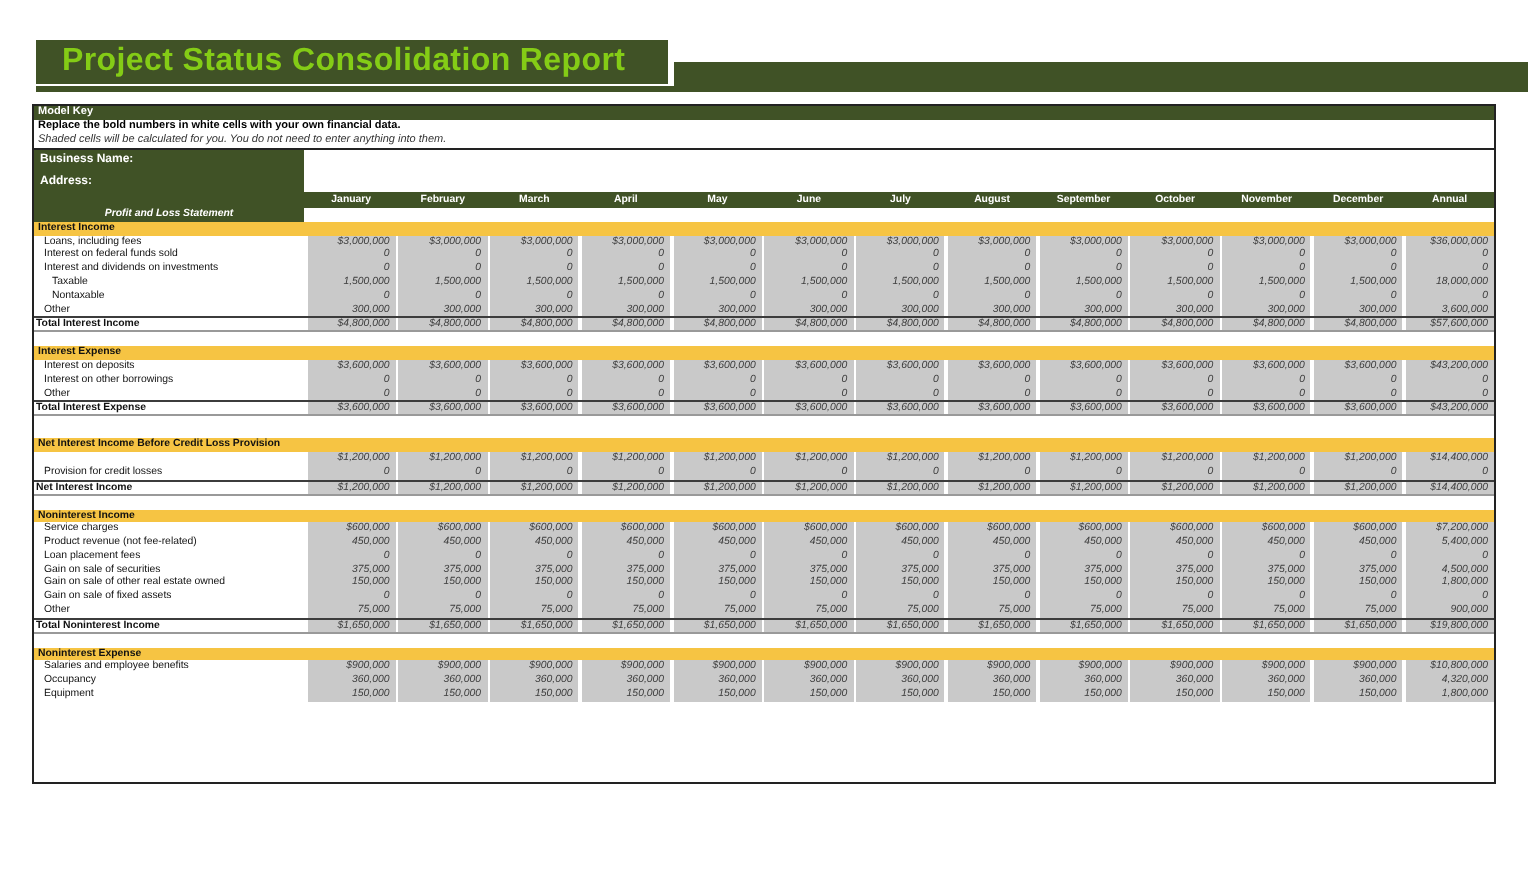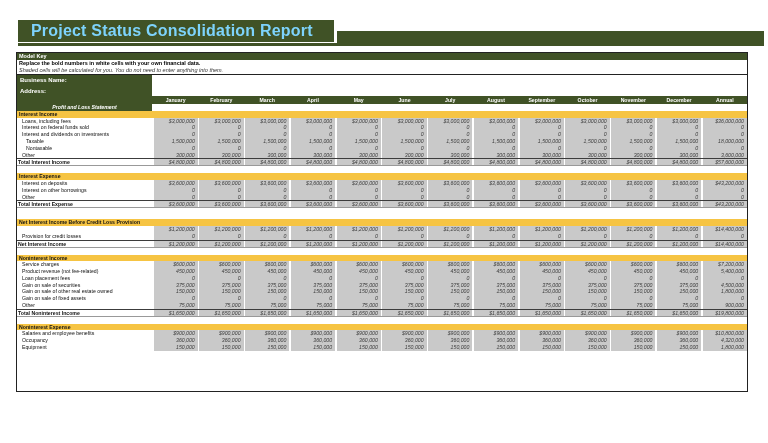--- a/index.html
+++ b/index.html
@@ -2,21 +2,21 @@
 <html style="--green: #405226; --yellow: #f6c443; --shaded: #c9c9c9;"><head>
 <meta charset="utf-8">
 <style>
   * { margin:0; padding:0; box-sizing:border-box; }
   html,body { width:768px; height:443px; background:#ffffff; overflow:hidden;
               font-family:"Liberation Sans", sans-serif; }
   .page { position:relative; width:768px; height:443px; background:#fff; }
 
   
   .title-box { position:absolute; left:18px; top:20px; width:316px; height:22px;
-               background:var(--green); color:#7dd3fc; font-weight:bold; font-size:16px;
+               background:var(--green); color:#84cc16; font-weight:bold; font-size:16px;
                line-height:22px; padding-left:13px; letter-spacing:.2px; white-space:nowrap; }
   .title-bar-right { position:absolute; left:337px; top:31px; width:427px; height:15px; background:var(--green); }
   .title-strip { position:absolute; left:18px; top:42.5px; width:746px; height:3.5px; background:var(--green); }
 
   
   .sheet { position:absolute; left:16px; top:52px; width:732px; height:340px;
            border:1px solid #222; display:flex; flex-direction:column; background:#fff; }
   .keybox { border-bottom:1px solid #222; }
   .mk-row { height:7px; background:var(--green); color:#fff; font-weight:bold;
             font-size:5.5px; line-height:7px; padding-left:2px; }

